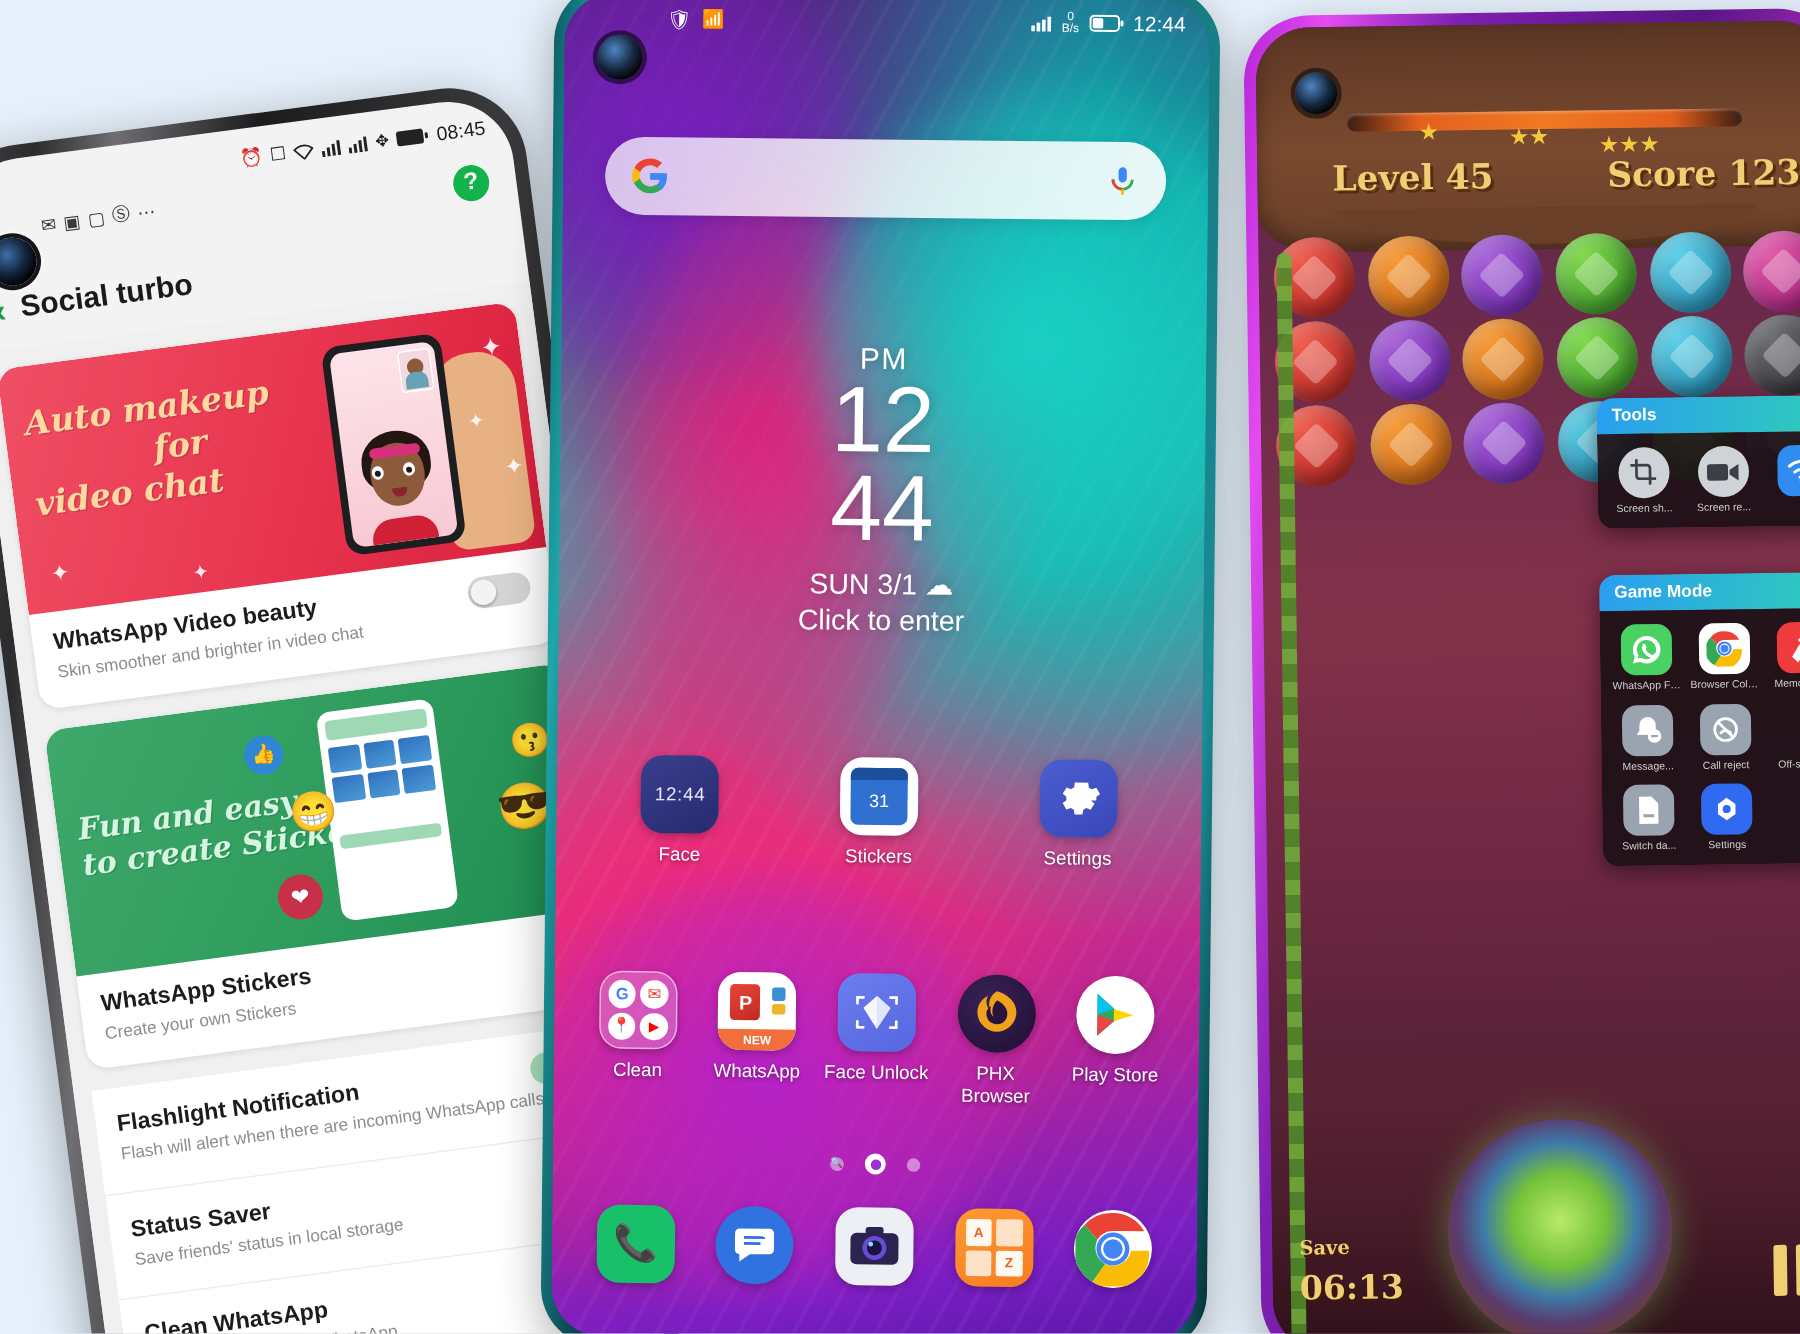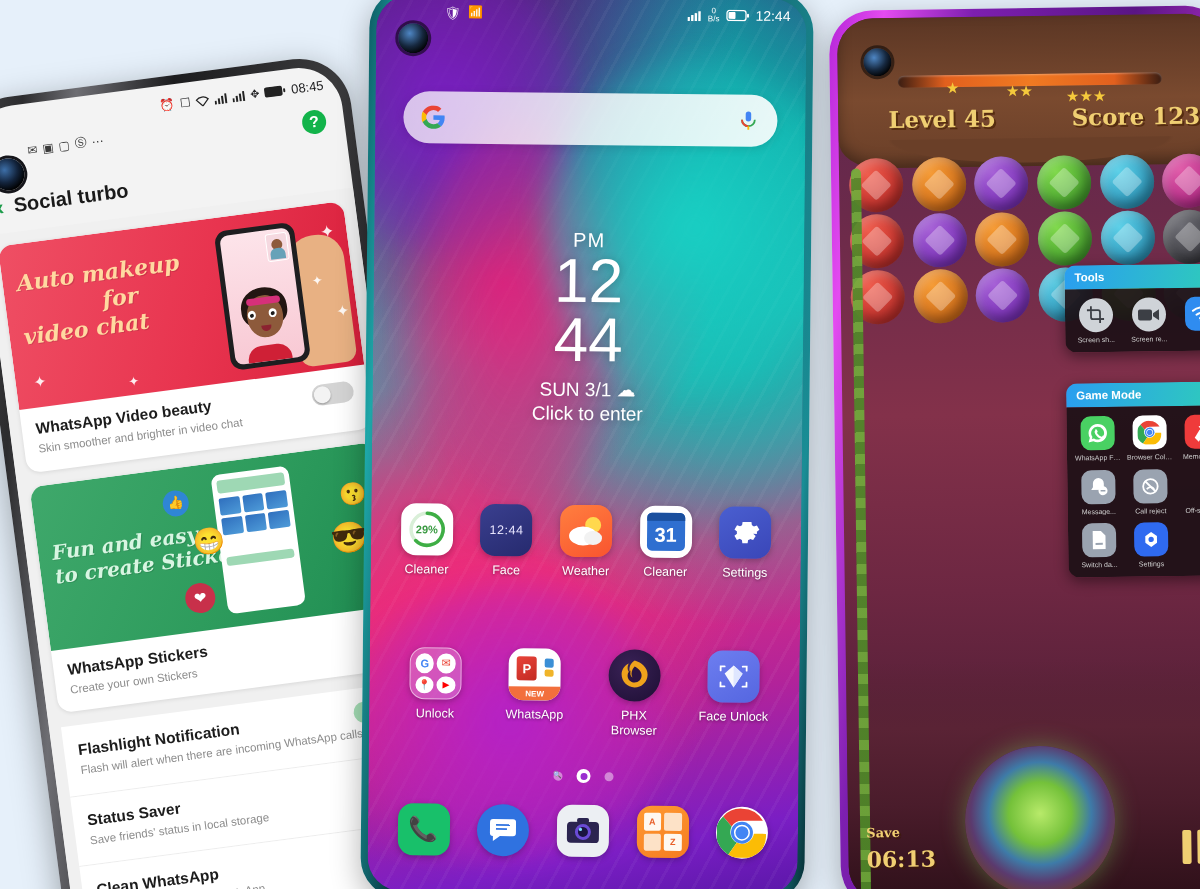--- a/index.html
+++ b/index.html
@@ -447,57 +447,37 @@
       <div class="hh">12</div>
       <div class="mm">44</div>
       <div class="date">
         <span>SUN 3/1</span>
         <span>☁</span>
       </div>
       <div class="enter">Click to enter</div>
     </div>
 
     <div class="approw" id="row1">
-      <div class="app">
-        <div class="appicon" style="background:#fff">
-          <svg width="44" height="44" viewBox="0 0 44 44">
-            <circle cx="22" cy="22" r="16" fill="none" stroke="#d9efd8" stroke-width="3.5"></circle>
-            <path d="M22 6a16 16 0 1 1-11.3 27.3" fill="none" stroke="#3eae45" stroke-width="3.5" stroke-linecap="round"></path>
-          </svg>
-          <span style="position:absolute;font-size:11px;color:#3a9a42;font-weight:600">29%</span>
-        </div>
-        <div class="applabel">Cleaner</div>
-      </div>
 
       <div class="app">
         <div class="appicon" style="background:linear-gradient(150deg,#3a3f8f,#262a6e)">
           <span style="color:#e9e6ff;font-size:12.5px;letter-spacing:.5px">12:44</span>
         </div>
         <div class="applabel">Face</div>
       </div>
 
-      <div class="app">
-        <div class="appicon" style="background:linear-gradient(150deg,#ff7f3f,#f9542f)">
-          <svg width="40" height="34" viewBox="0 0 40 34">
-            <circle cx="27" cy="11" r="8" fill="#ffd84d"></circle>
-            <ellipse cx="17" cy="22" rx="14" ry="9.5" fill="#fff"></ellipse>
-            <ellipse cx="27" cy="24" rx="9" ry="7" fill="#f2f2f2"></ellipse>
-          </svg>
-        </div>
-        <div class="applabel">Weather</div>
-      </div>
 
       <div class="app">
         <div class="appicon" style="background:#fff">
           <div style="width:38px;height:38px;border-radius:5px;background:#2f6fd0;position:relative;display:flex;align-items:center;justify-content:center">
             <div style="position:absolute;top:0;left:0;right:0;height:8px;background:#1a4f9e;border-radius:5px 5px 0 0"></div>
-            <span style="color:#fff;font-size:20px;font-weight:700;margin-top:6px">31</span>
-          </div>
-        </div>
-        <div class="applabel">Cleaner</div>
+            <span style="color:#fff;font-size:12px;font-weight:400;margin-top:6px">31</span>
+          </div>
+        </div>
+        <div class="applabel">Stickers</div>
       </div>
 
       <div class="app">
         <div class="appicon" style="background:linear-gradient(150deg,#4a5fd0,#3a46b8)">
           <svg width="30" height="30" viewBox="0 0 24 24" fill="#fff">
             <path d="M12 8a4 4 0 1 0 0 8 4 4 0 0 0 0-8zm9.4 4.9.1-.9-.1-.9 2-1.6-2-3.4-2.4.9a7.9 7.9 0 0 0-1.6-.9l-.4-2.6H9.9l-.4 2.6c-.6.2-1.1.5-1.6.9l-2.4-.9-2 3.4 2 1.6-.1.9.1.9-2 1.6 2 3.4 2.4-.9c.5.4 1 .7 1.6.9l.4 2.6h4.2l.4-2.6c.6-.2 1.1-.5 1.6-.9l2.4.9 2-3.4-2-1.6z"></path>
           </svg>
         </div>
         <div class="applabel">Settings</div>
       </div>
@@ -506,54 +486,66 @@
     <div class="approw" id="row2">
       <div class="app">
         <div class="appicon" style="background:rgba(255,255,255,.22);border:1.5px solid rgba(255,255,255,.55);display:block;padding:5px">
           <div style="display:grid;grid-template-columns:1fr 1fr;gap:3px;width:100%;height:100%">
             <span style="background:#fff;border-radius:50%;display:flex;align-items:center;justify-content:center;font-size:11px;font-weight:700;color:#4285F4">G</span>
             <span style="background:#fff;border-radius:50%;display:flex;align-items:center;justify-content:center;font-size:11px;color:#EA4335">✉</span>
             <span style="background:#fff;border-radius:50%;display:flex;align-items:center;justify-content:center;font-size:10px;color:#34A853">📍</span>
             <span style="background:#fff;border-radius:50%;display:flex;align-items:center;justify-content:center;font-size:9px;color:#FF0000">▶</span>
           </div>
         </div>
-        <div class="applabel">Unlock</div>
+        <div class="applabel">Clean</div>
       </div>
 
       <div class="app">
         <div class="appicon" style="background:#fff;display:block;position:relative">
           <div style="position:absolute;left:8px;top:8px;width:20px;height:24px;background:linear-gradient(150deg,#e8443a,#c32a22);border-radius:3px;display:flex;align-items:center;justify-content:center;color:#fff;font-weight:700;font-size:13px">P</div>
           <div style="position:absolute;right:7px;top:10px;width:9px;height:9px;border-radius:2px;background:#3b8fd6"></div>
           <div style="position:absolute;right:7px;top:21px;width:9px;height:7px;border-radius:2px;background:#f0b429"></div>
           <div style="position:absolute;left:0;right:0;bottom:0;height:14px;background:#f26f3c;display:flex;align-items:center;justify-content:center;color:#fff;font-size:8px;font-weight:700">NEW</div>
         </div>
         <div class="applabel">WhatsApp</div>
       </div>
 
       <div class="app">
-        <div class="appicon" style="border-radius:50%;background:radial-gradient(circle at 40% 35%,#3a2257,#1d0e33)">
-          <svg width="38" height="38" viewBox="0 0 38 38">
-            <path d="M19 4c7 2 13 7 13 14s-6 13-13 13S6 25 6 18c0-5 3-9 7-11-2 4-1 8 2 10-3-5 0-11 4-13z" fill="#f0a21c"></path>
-            <path d="M19 10c4 2 7 5 7 9s-3 7-7 7-7-3-7-7c0-2 1-4 3-5-1 3 0 6 2 7-2-3-1-8 2-11z" fill="#2b1340"></path>
-          </svg>
-        </div>
-        <div class="applabel">PHX Browser</div>
-      </div>
-
-      <div class="app">
         <div class="appicon" style="background:linear-gradient(150deg,#6d7ef0,#5566e0)">
           <svg width="34" height="34" viewBox="0 0 34 34">
             <path d="M17 6 26 14 17 28 8 14z" fill="#fff" opacity=".95"></path>
             <path d="M17 6 26 14 17 28z" fill="#dfe6ff"></path>
             <path d="M4 11V7h4M30 11V7h-4M4 23v4h4M30 23v4h-4" stroke="#fff" stroke-width="1.8" fill="none" stroke-linecap="round"></path>
           </svg>
         </div>
         <div class="applabel">Face Unlock</div>
       </div>
 
+      <div class="app">
+        <div class="appicon" style="border-radius:50%;background:radial-gradient(circle at 40% 35%,#3a2257,#1d0e33)">
+          <svg width="38" height="38" viewBox="0 0 38 38">
+            <path d="M19 4c7 2 13 7 13 14s-6 13-13 13S6 25 6 18c0-5 3-9 7-11-2 4-1 8 2 10-3-5 0-11 4-13z" fill="#f0a21c"></path>
+            <path d="M19 10c4 2 7 5 7 9s-3 7-7 7-7-3-7-7c0-2 1-4 3-5-1 3 0 6 2 7-2-3-1-8 2-11z" fill="#2b1340"></path>
+          </svg>
+        </div>
+        <div class="applabel">PHX Browser</div>
+      </div>
+
+      <div class="app">
+        <div class="appicon" style="border-radius:50%;background:#fff">
+          <svg width="28" height="30" viewBox="0 0 28 30">
+            <path d="M2 1 18 15 2 29z" fill="#34A853"></path>
+            <path d="M2 1 18 15 2 29z" fill="none"></path>
+            <path d="M2 1 13 11 2 15z" fill="#00c3ff" opacity=".9"></path>
+            <path d="M2 15 13 19 2 29z" fill="#ff3a44" opacity=".9"></path>
+            <path d="M13 11 26 15 13 19z" fill="#ffd600"></path>
+          </svg>
+        </div>
+        <div class="applabel">Play Store</div>
+      </div>
     </div>
 
     <div class="dots">
       <div class="dot" style="display:flex;align-items:center;justify-content:center;font-size:7px;color:#2d2d2d">🔍</div>
       <div class="dot active">
             <span style="width:7px;height:7px;border-radius:50%;background:#9b2fd0;display:block"></span>
           </div>
       <div class="dot"></div>
     </div>
 

